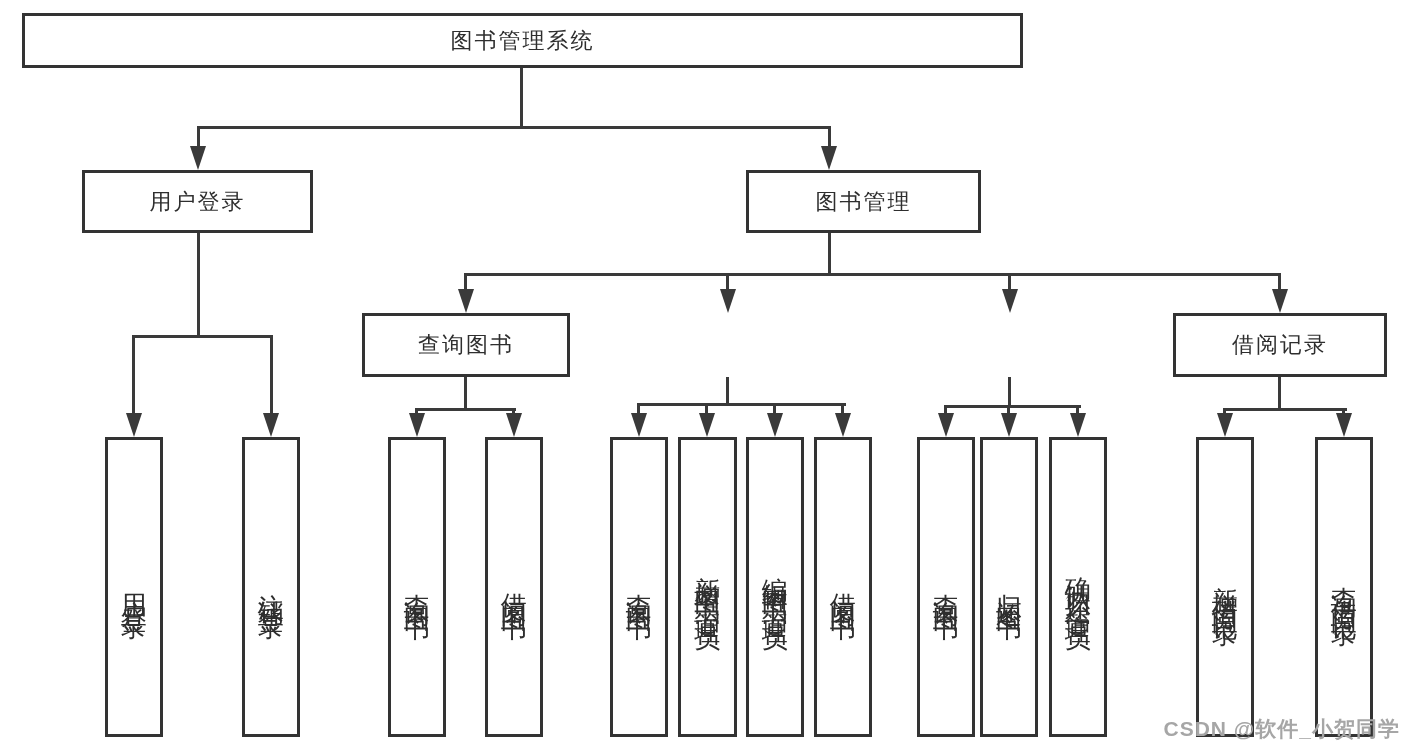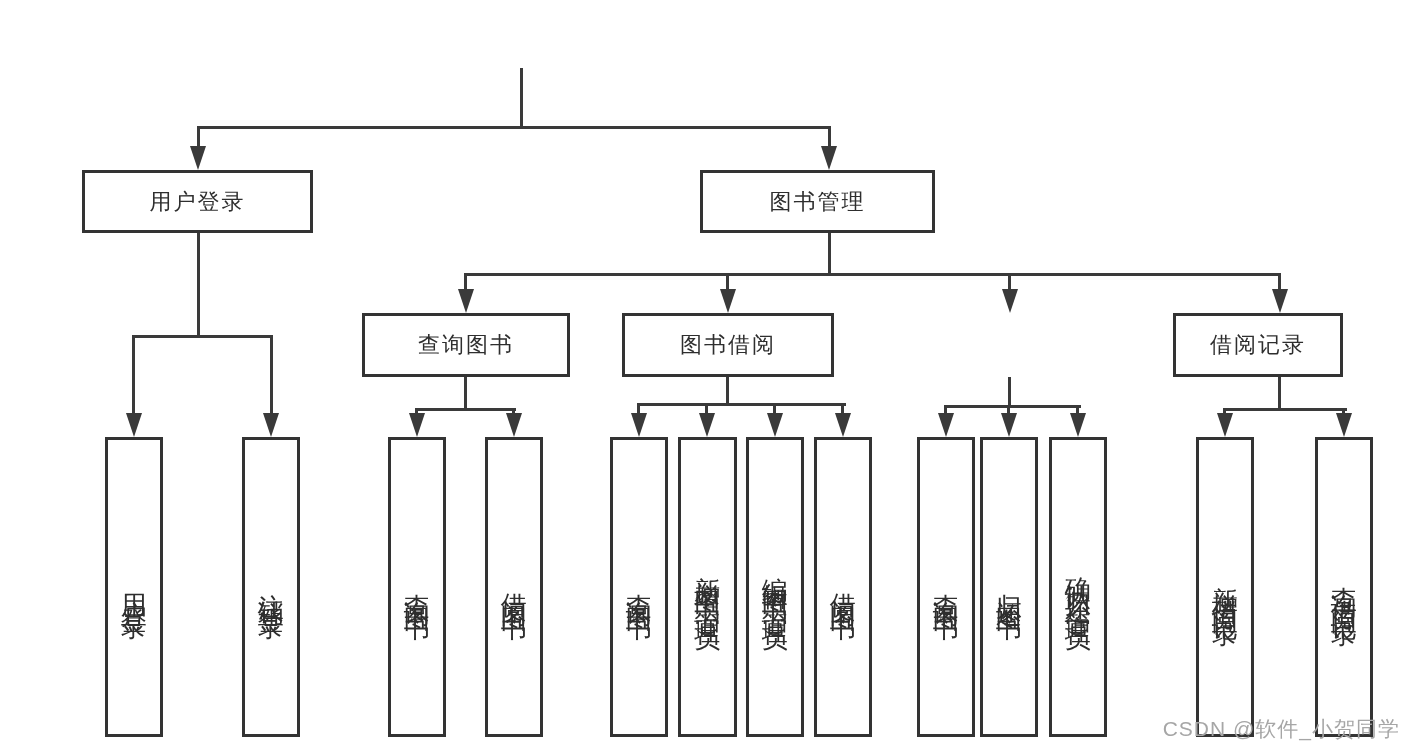--- a/index.html
+++ b/index.html
@@ -18,47 +18,47 @@
   }
   .v{position:absolute;width:3px;background:#3a3a3a;}
   .h{position:absolute;height:3px;background:#3a3a3a;}
   .arr{
     position:absolute;width:0;height:0;
     border-left:8px solid transparent;border-right:8px solid transparent;
     border-top:24px solid #3a3a3a;
   }
   .watermark{
     position:absolute;right:5px;bottom:4px;z-index:6;
-    font-size:21px;color:#a6a6a6;letter-spacing:1px;
+    font-size:21px;color:#a6a6a6;letter-spacing:1px;font-weight:bold;
   }
 </style>
 </head>
 <body>
 
 <div class="canvas">
 
+  <div class="box" style="left:22px;top:13px;width:1001px;height:55px;">
+    <span class="hlabel">图书管理系统</span>
+  </div>
 
   <div class="box" style="left:82px;top:170px;width:231px;height:63px;">
     <span class="hlabel">用户登录</span>
   </div>
 
-  <div class="box" style="left:700px;top:170px;width:235px;height:63px;">
+  <div class="box" style="left:746px;top:170px;width:235px;height:63px;">
     <span class="hlabel">图书管理</span>
   </div>
 
   <div class="box" style="left:362px;top:313px;width:208px;height:64px;">
     <span class="hlabel">查询图书</span>
   </div>
 
-  <div class="box" style="left:622px;top:313px;width:212px;height:64px;">
-    <span class="hlabel">图书借阅</span>
-  </div>
 
 
-  <div class="box" style="left:1173px;top:313px;width:170px;height:64px;">
+  <div class="box" style="left:1173px;top:313px;width:214px;height:64px;">
     <span class="hlabel">借阅记录</span>
   </div>
 
   <div class="box leaf" style="left:105px;top:437px;width:58px;height:300px;">
     <span>用户登录</span>
     </div>
   <div class="box leaf" style="left:242px;top:437px;width:58px;height:300px;">
     <span>注销登录</span>
     </div>
   <div class="box leaf" style="left:388px;top:437px;width:58px;height:300px;">

